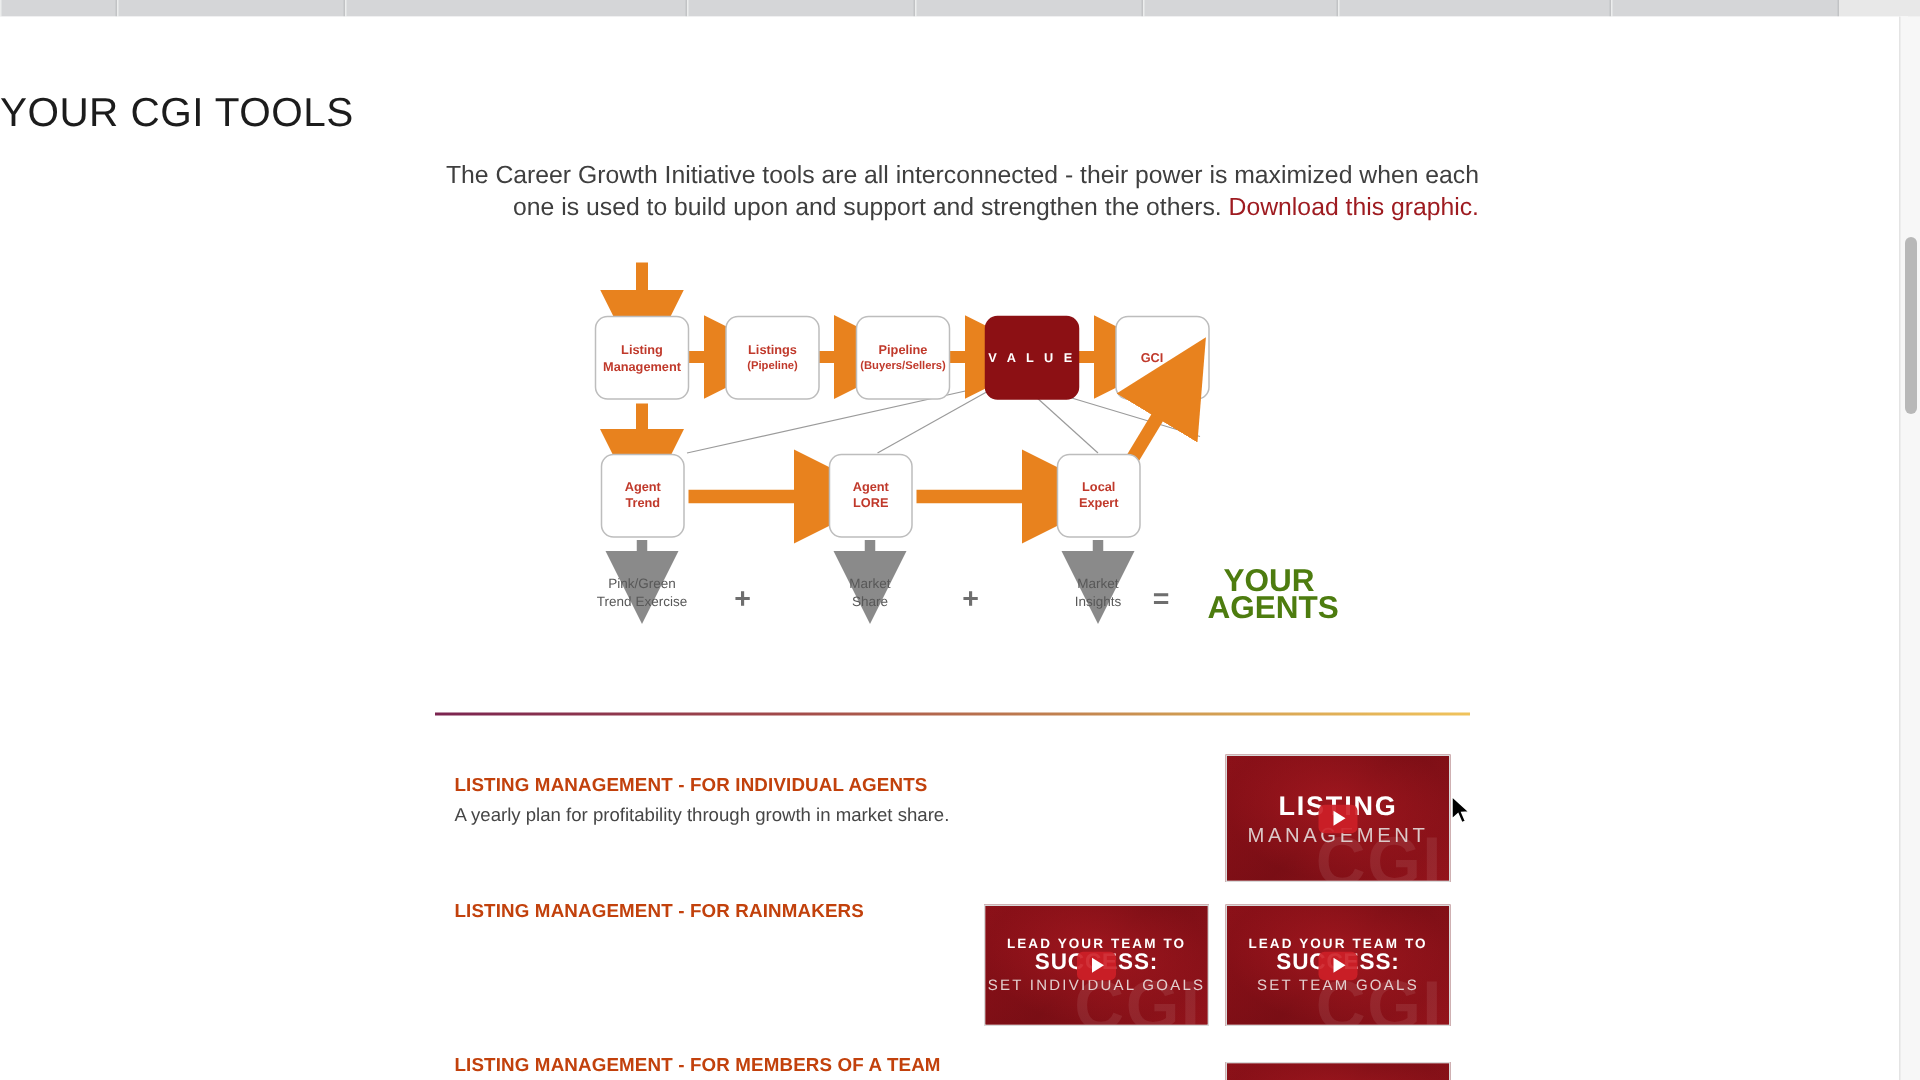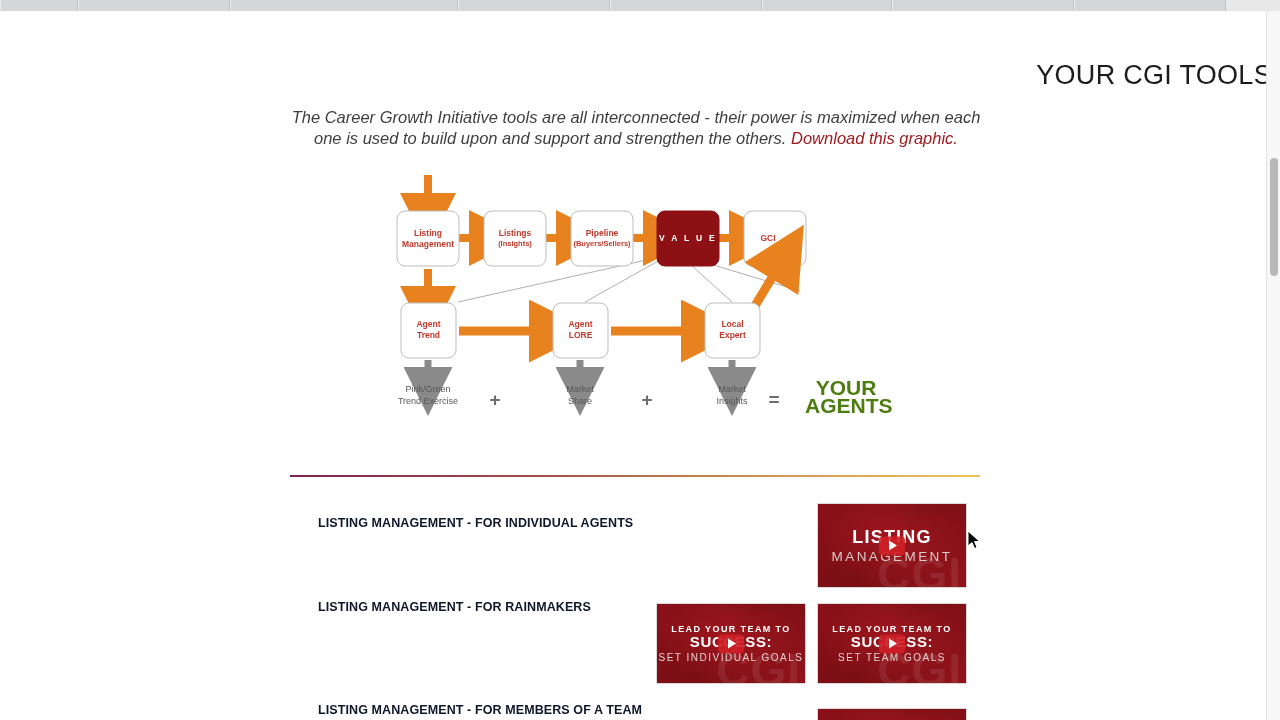--- a/index.html
+++ b/index.html
@@ -53,35 +53,34 @@
     width: 8px; height: 118px;
     background: #b8b8b8;
     border-radius: 4px;
   }
 
   
   #hero { position: absolute; top: 0; left: 0; width: 1272px; }
   #page-title {
     position: absolute;
     top: 49px; left: 0; width: 1272px;
-    text-align: right;
+    text-align: left;
     font-size: 27px;
     font-weight: 400;
     color: #1c1c1c;
     letter-spacing: 0.3px;
   }
   #intro-paragraph {
     position: absolute;
     top: 96px; left: 286px;
     width: 700px;
-    text-align: center;
+    text-align: right;
     font-size: 16.5px;
     line-height: 21px;
     color: #3f3f3f;
-    font-style: italic;
   }
   #download-link {
     color: #9e1b20;
     text-decoration: none;
     cursor: pointer;
   }
 
   
   #diagram {
     position: absolute;
@@ -159,25 +158,24 @@
   }
   .tool-row {
     position: absolute;
     left: 0;
     width: 680px;
   }
   .tool-text { position: absolute; left: 0; width: 330px; }
   .tool-title {
     font-size: 12.5px;
     font-weight: bold;
-    color: #0f172a;
+    color: #c2410c;
     letter-spacing: 0.1px;
     white-space: nowrap;
     cursor: pointer;
-    margin-left: 15px;
   }
   .tool-desc {
     margin-top: 5px;
     font-size: 12.4px;
     line-height: 17px;
     color: #464646;
   }
 
   
   .thumb {
@@ -347,21 +345,21 @@
         <line x1="352" y1="189" x2="352" y2="203" stroke="#8A8A8A" stroke-width="7" marker-end="url(#arrowGray)"></line>
       </g>
     </svg>
 
     <div class="node-label" style="left:17px;  top:57px; width:62px;">
       <span>Listing</span><br>
       <span>Management</span>
     </div>
     <div class="node-label" style="left:104px; top:57px; width:62px;">
       <span>Listings</span>
-      <span class="sub">(Insights)</span>
+      <span class="sub">(Pipeline)</span>
     </div>
     <div class="node-label" style="left:189px; top:57px; width:66px;">
       <span>Pipeline</span>
       <span class="sub">(Buyers/Sellers)</span>
     </div>
     <div class="value-label" style="left:277px; top:62px; width:62px;">V A L U E</div>
     <div class="node-label" style="left:364px; top:62px; width:48px;">GCI</div>
 
     <div class="node-label" style="left:21px;  top:148px; width:55px;">
       <span>Agent</span><br>
@@ -399,20 +397,21 @@
     <span>AGENTS</span>
   </div>
 
   <div id="section-divider"></div>
 
   <div id="tools-list">
 
     <div class="tool-row" style="top:0px;">
       <div class="tool-text">
         <div class="tool-title">LISTING MANAGEMENT - FOR INDIVIDUAL AGENTS</div>
+        <div class="tool-desc">A yearly plan for profitability through growth in market share.</div>
       </div>
     </div>
 
     <div class="tool-row" style="top:84px;">
       <div class="tool-text">
         <div class="tool-title">LISTING MANAGEMENT - FOR RAINMAKERS</div>
       </div>
     </div>
 
     <div class="tool-row" style="top:187px;">

